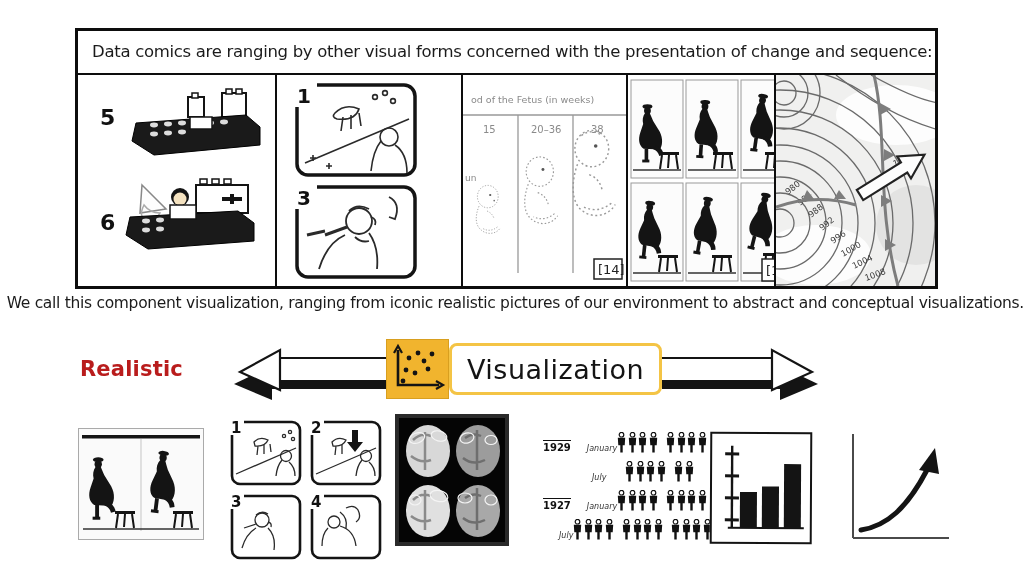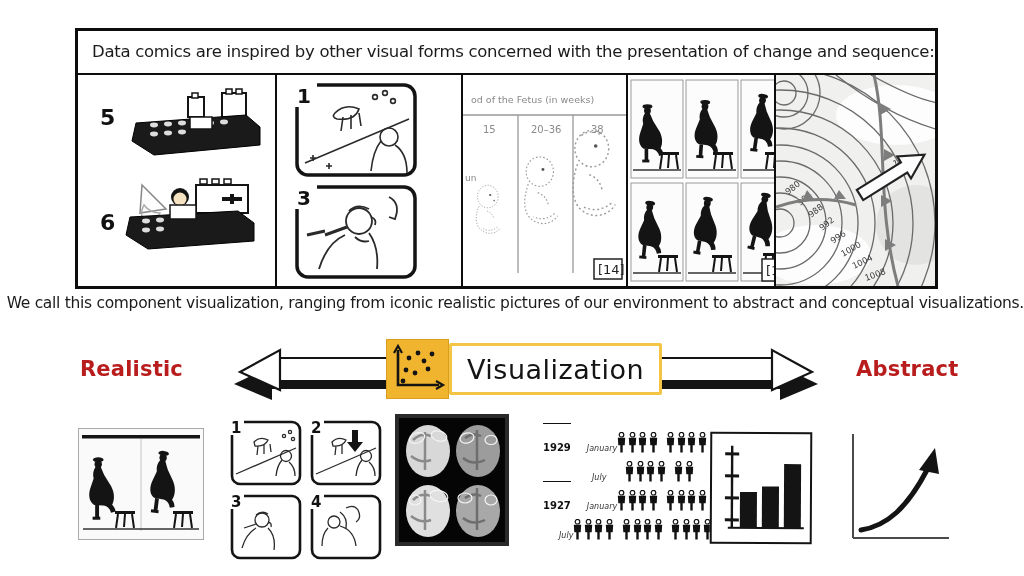--- a/index.html
+++ b/index.html
@@ -25,37 +25,37 @@
   .caption{position:absolute;left:0;top:294px;width:1024px;margin:0;text-align:right;
            font-size:15.5px;letter-spacing:-0.3px;color:#1b1b1b;}
   
   .spec-label{position:absolute;top:357px;font-size:21px;font-weight:600;letter-spacing:0.2px;color:#b91c1c;}
   .spec-label.left{left:80px;}
   .spec-label.right{left:856px;}
   .arrow-svg{position:absolute;top:342px;}
   .vis-icon{position:absolute;left:386px;top:339px;width:63px;height:60px;border:1px solid #d89f1f;
             box-sizing:border-box;}
   .vis-box{position:absolute;left:449px;top:343px;width:213px;height:52px;background:#fff;
-           border:3px solid #F4C445;border-radius:2px;box-sizing:border-box;
+           border:3px solid #F4C445;border-radius:8px;box-sizing:border-box;
            display:flex;align-items:center;justify-content:center;}
   .vis-box span{font-size:27px;font-weight:500;letter-spacing:0.5px;color:#141414;}
   
   .ex{position:absolute;box-sizing:border-box;}
   .photo-ex{left:78px;top:428px;width:126px;height:112px;border:1px solid #aaa;background:#fafafa;}
   .safety-ex{left:228px;top:416px;width:158px;height:148px;}
   .brain-ex{left:395px;top:414px;width:114px;height:132px;background:#2a2a2a;padding:4px;}
   .brain-inner{width:106px;height:124px;background:#050505;}
   .iso-ex{left:543px;top:424px;width:152px;height:122px;}
   .bar-ex{left:710px;top:432px;width:102px;height:112px;border:2px solid #141414;background:#fff;
           transform:rotate(0.3deg);}
   .sketch-ex{left:835px;top:426px;width:122px;height:128px;}
   
   .iso-row{display:flex;align-items:flex-end;height:29px;}
   .iso-year{width:36px;font-size:10px;font-weight:bold;color:#111;}
-  .iso-year b{border-top:1.3px solid #111;padding-top:18px;font-weight:bold;}
+  .iso-year b{border-top:1.3px solid #111;padding-top:1px;font-weight:bold;}
   .iso-month{width:36px;font-size:8px;font-style:italic;color:#333;margin-left:16px;}
   .iso-icons{display:flex;align-items:flex-end;}
   .iso-icons svg:nth-child(4n+1):not(:first-child){margin-left:7px;}
   .iso-icons svg{margin-right:1.5px;display:block;}
 </style>
 </head>
 <body>
 
 <div class="canvas">
 
@@ -70,21 +70,21 @@
         <rect x="5.5" y="58.5" width="7.5" height="3"></rect>
       </g>
       <g id="stool">
         <rect x="0" y="0" width="20" height="3" fill="#141414"></rect>
         <path d="M3,3 L1,17 M17,3 L19,17 M10,3 L9,16" stroke="#141414" stroke-width="2" fill="none"></path>
       </g>
     </defs>
   </svg>
 
   <section class="top-panel">
-    <div class="panel-title">Data comics are inspired by other visual forms concerned with the presentation of change and sequence:</div>
+    <div class="panel-title">Data comics are ranging by other visual forms concerned with the presentation of change and sequence:</div>
     <div class="panel-row">
 
       <div class="cell lego-cell">
         <svg width="197" height="211" viewBox="0 0 197 211">
           <text x="22" y="50" class="num">5</text>
           <g>
             <g transform="translate(48,18)">
               <rect x="62" y="4" width="16" height="20" fill="#fff" stroke="#141414" stroke-width="2"></rect>
               <rect x="96" y="0" width="24" height="24" fill="#fff" stroke="#141414" stroke-width="2"></rect>
               <rect x="66" y="0" width="6" height="5" fill="#fff" stroke="#141414" stroke-width="1.5"></rect>
@@ -329,21 +329,20 @@
 
   <svg class="arrow-svg" style="left:662px" width="162" height="58" viewBox="0 0 162 58">
     <g transform="translate(162,0) scale(-1,1)">
       <rect x="40" y="38" width="122" height="9" fill="#141414"></rect>
       <polygon points="6,42 44,24 44,58" fill="#141414"></polygon>
       <line x1="50" y1="16" x2="162" y2="16" stroke="#141414" stroke-width="2"></line>
       <polygon points="12,30 52,8 52,48" fill="#fff" stroke="#141414" stroke-width="2.2"></polygon>
     </g>
   </svg>
 
-  <div class="spec-label right">Abstract</div>
 
   <div class="ex photo-ex">
     <svg width="124" height="110" viewBox="0 0 124 110">
       <rect x="3" y="6" width="118" height="3.5" fill="#141414"></rect>
       <line x1="62" y1="10" x2="62" y2="102" stroke="#c5c5c5"></line>
       <line x1="4" y1="100" x2="120" y2="100" stroke="#333" stroke-width="1.6"></line>
       <use href="#woman" transform="translate(8,28) scale(1.02)"></use>
       <use href="#stool" transform="translate(36,82)"></use>
       <use href="#woman" transform="translate(70,22) scale(1.02) rotate(7 15 30)"></use>
       <use href="#stool" transform="translate(94,82)"></use>

